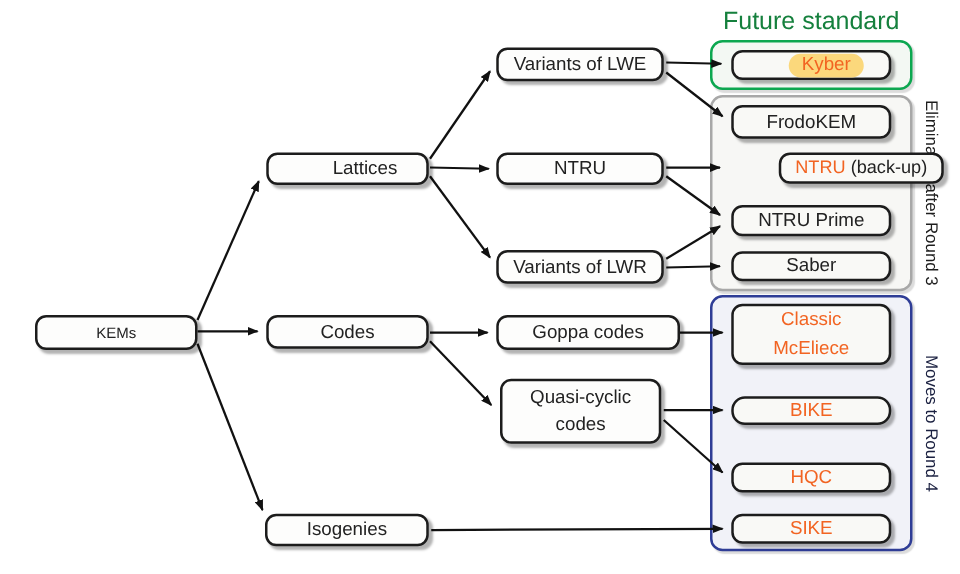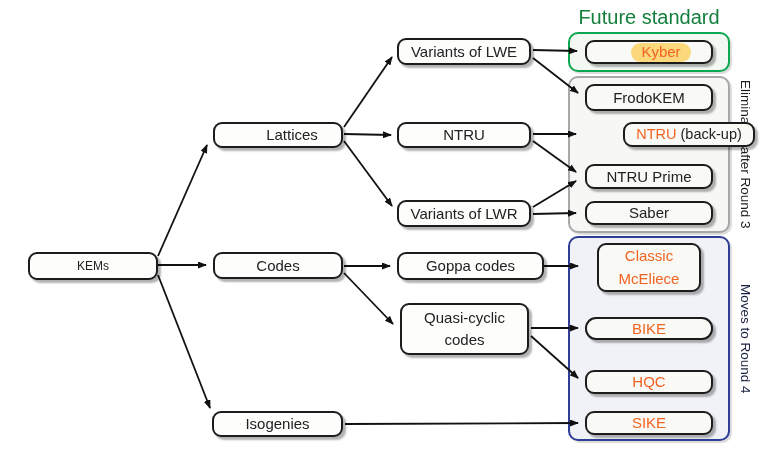--- a/index.html
+++ b/index.html
@@ -30,21 +30,21 @@
   #n-lwe       { left:397px; top:38px;  width:134px; height:27px; }
   #n-ntru      { left:397px; top:122px; width:134px; height:26px; }
   #n-lwr       { left:397px; top:200px; width:134px; height:27px; }
   #n-goppa     { left:397px; top:252px; width:147px; height:28px; }
   #n-quasi     { left:400px; top:303px; width:129px; height:52px; line-height:1.5; padding:0 10px; }
   #n-kyber     { left:585px; top:40px;  width:128px; height:24px;padding-left:24px; }
   #n-frodo     { left:585px; top:84px;  width:128px; height:27px; }
   #n-ntru-backup { left:583px; top:122px; width:132px; height:25px; font-size:14.5px;margin-left:40px; }
   #n-ntru-prime  { left:585px; top:164px; width:128px; height:25px; }
   #n-saber     { left:585px; top:201px; width:128px; height:24px; }
-  #n-classic   { left:585px; top:243px; width:104px; height:49px; line-height:1.5; padding:0 18px;margin-left:12px; }
+  #n-classic   { left:585px; top:243px; width:128px; height:49px; line-height:1.5; padding:0 18px; }
   #n-bike      { left:585px; top:317px; width:128px; height:23px;border-radius:11px; }
   #n-hqc       { left:585px; top:370px; width:128px; height:24px; }
   #n-sike      { left:585px; top:411px; width:128px; height:24px; }
   .hl {
     background:#FBD87C; border-radius:11px; padding:0px 10px 1px; display:inline-block;
   }
   .cap {
     position:absolute; z-index:3; font-size:20px; color:#15803d;
   }
   #future-label { left:568px; top:6px; width:162px; text-align:center; }

